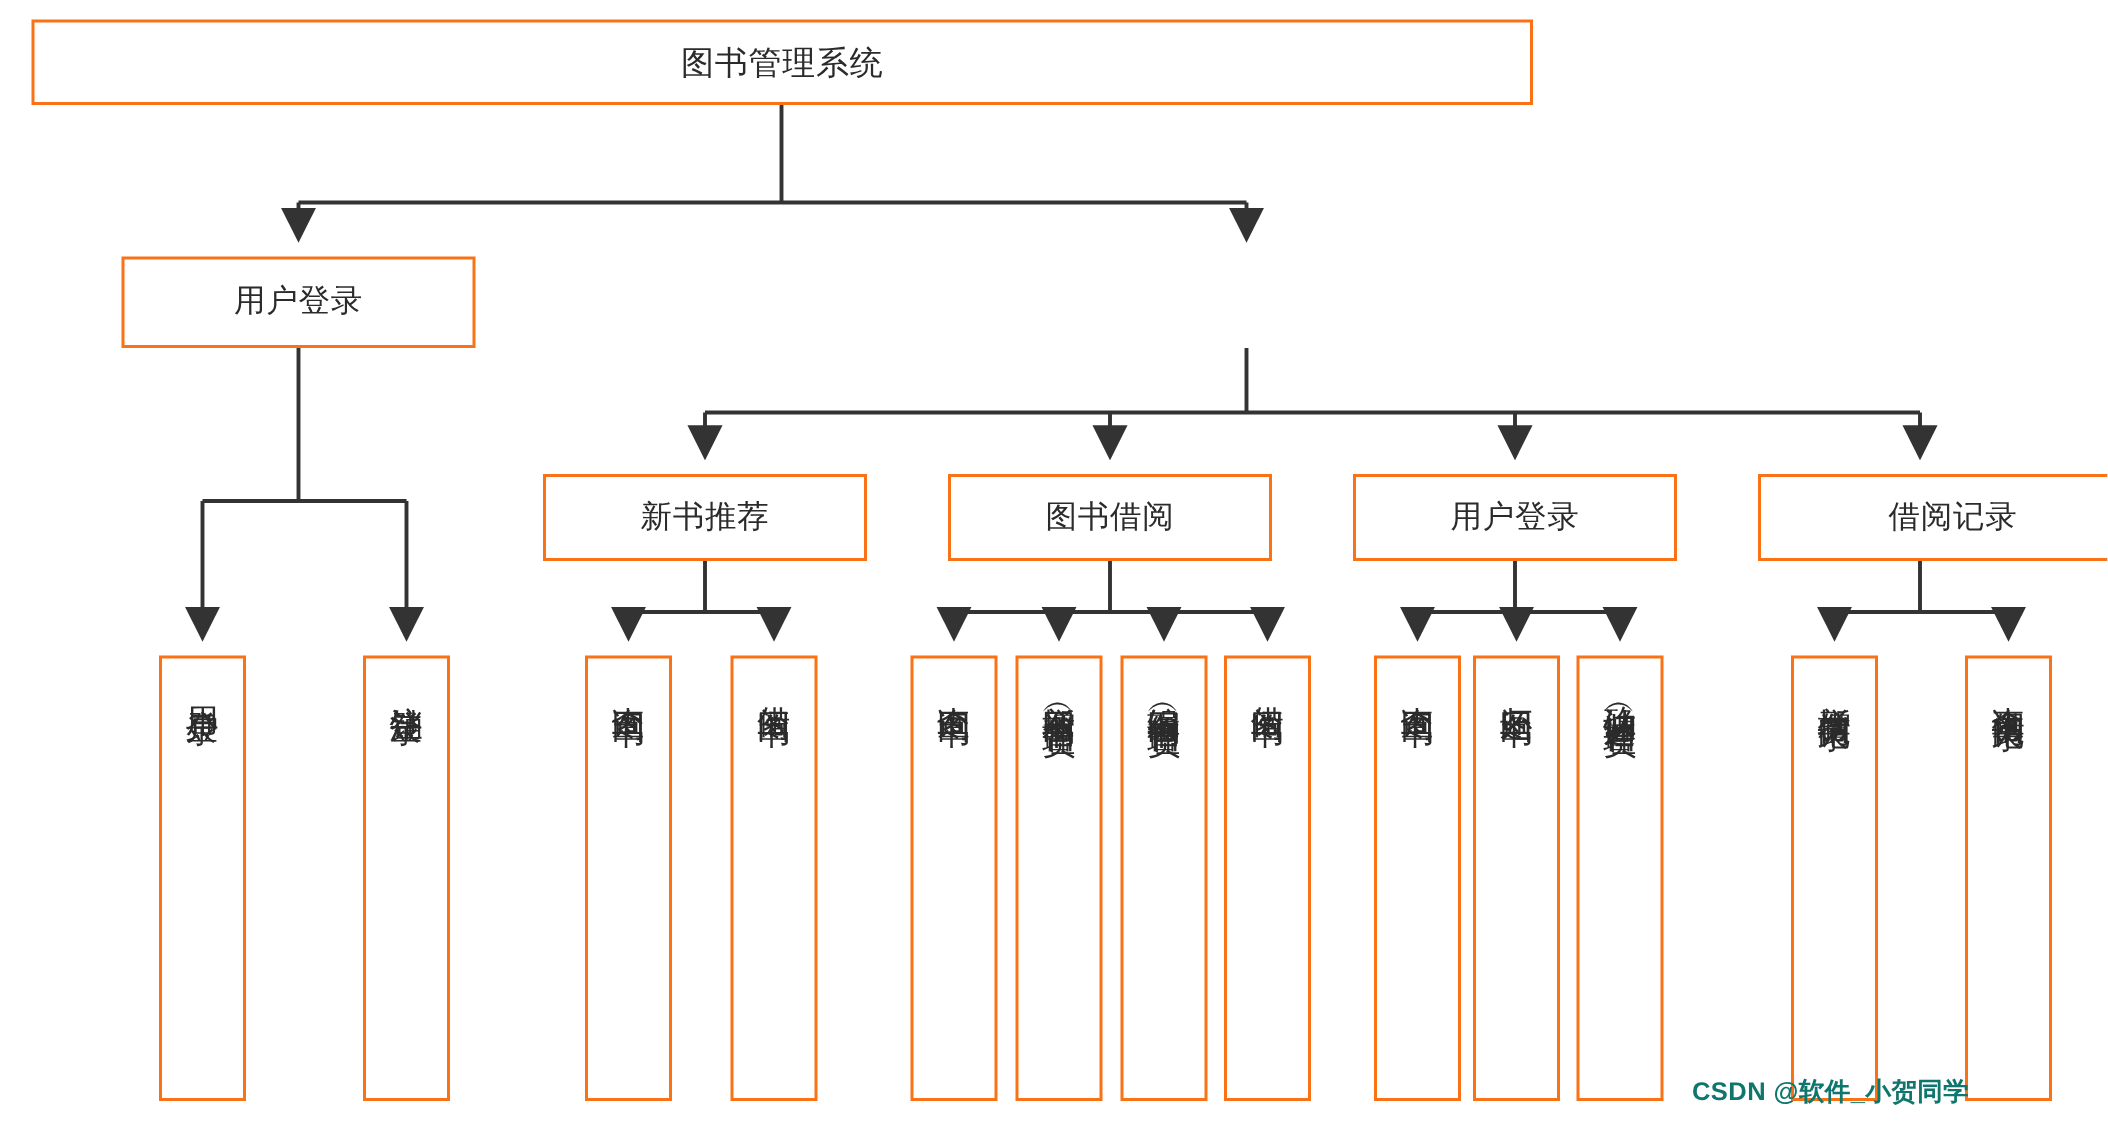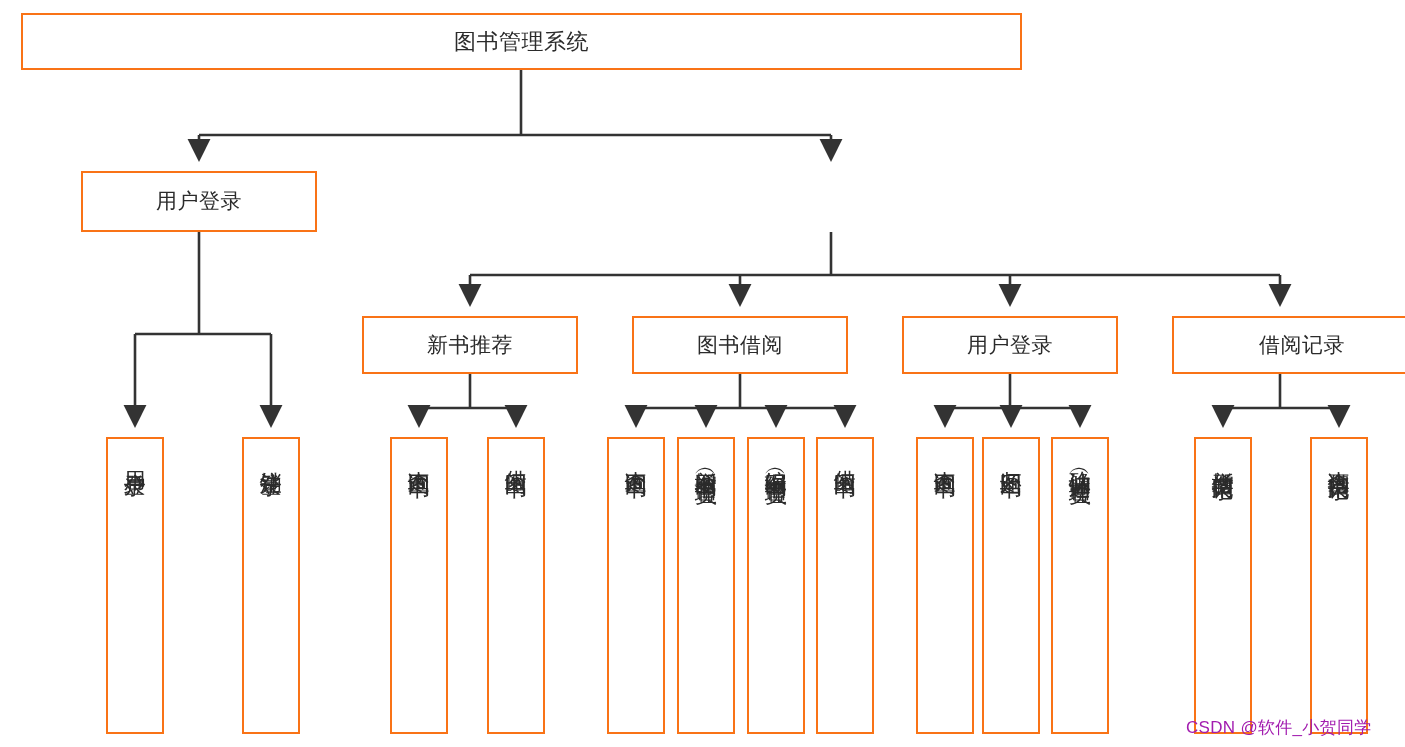--- a/index.html
+++ b/index.html
@@ -51,27 +51,28 @@
     writing-mode: vertical-rl;
     text-orientation: upright;
     font-size: 22px;
     line-height: 1.25;
     letter-spacing: 2px;
     white-space: normal;
     max-height: 278px;
   }
   .watermark {
     position: absolute;
-    left: 1186px;
+    left: 1128px;
     top: 716px;
     font-size: 17px;
-    color: #a21caf;
+    color: #0f766e;
     white-space: nowrap;
     z-index: 5;
     letter-spacing: 0.3px;
+    font-weight: bold;
   }
 </style>
 </head>
 <body>
 
 <div id="canvas">
 
   <svg id="wires" viewBox="0 0 1405 747">
     <defs>
       <marker id="arrow" viewBox="0 0 12 12" refX="10" refY="6" markerWidth="9" markerHeight="9" orient="auto-start-reverse">

